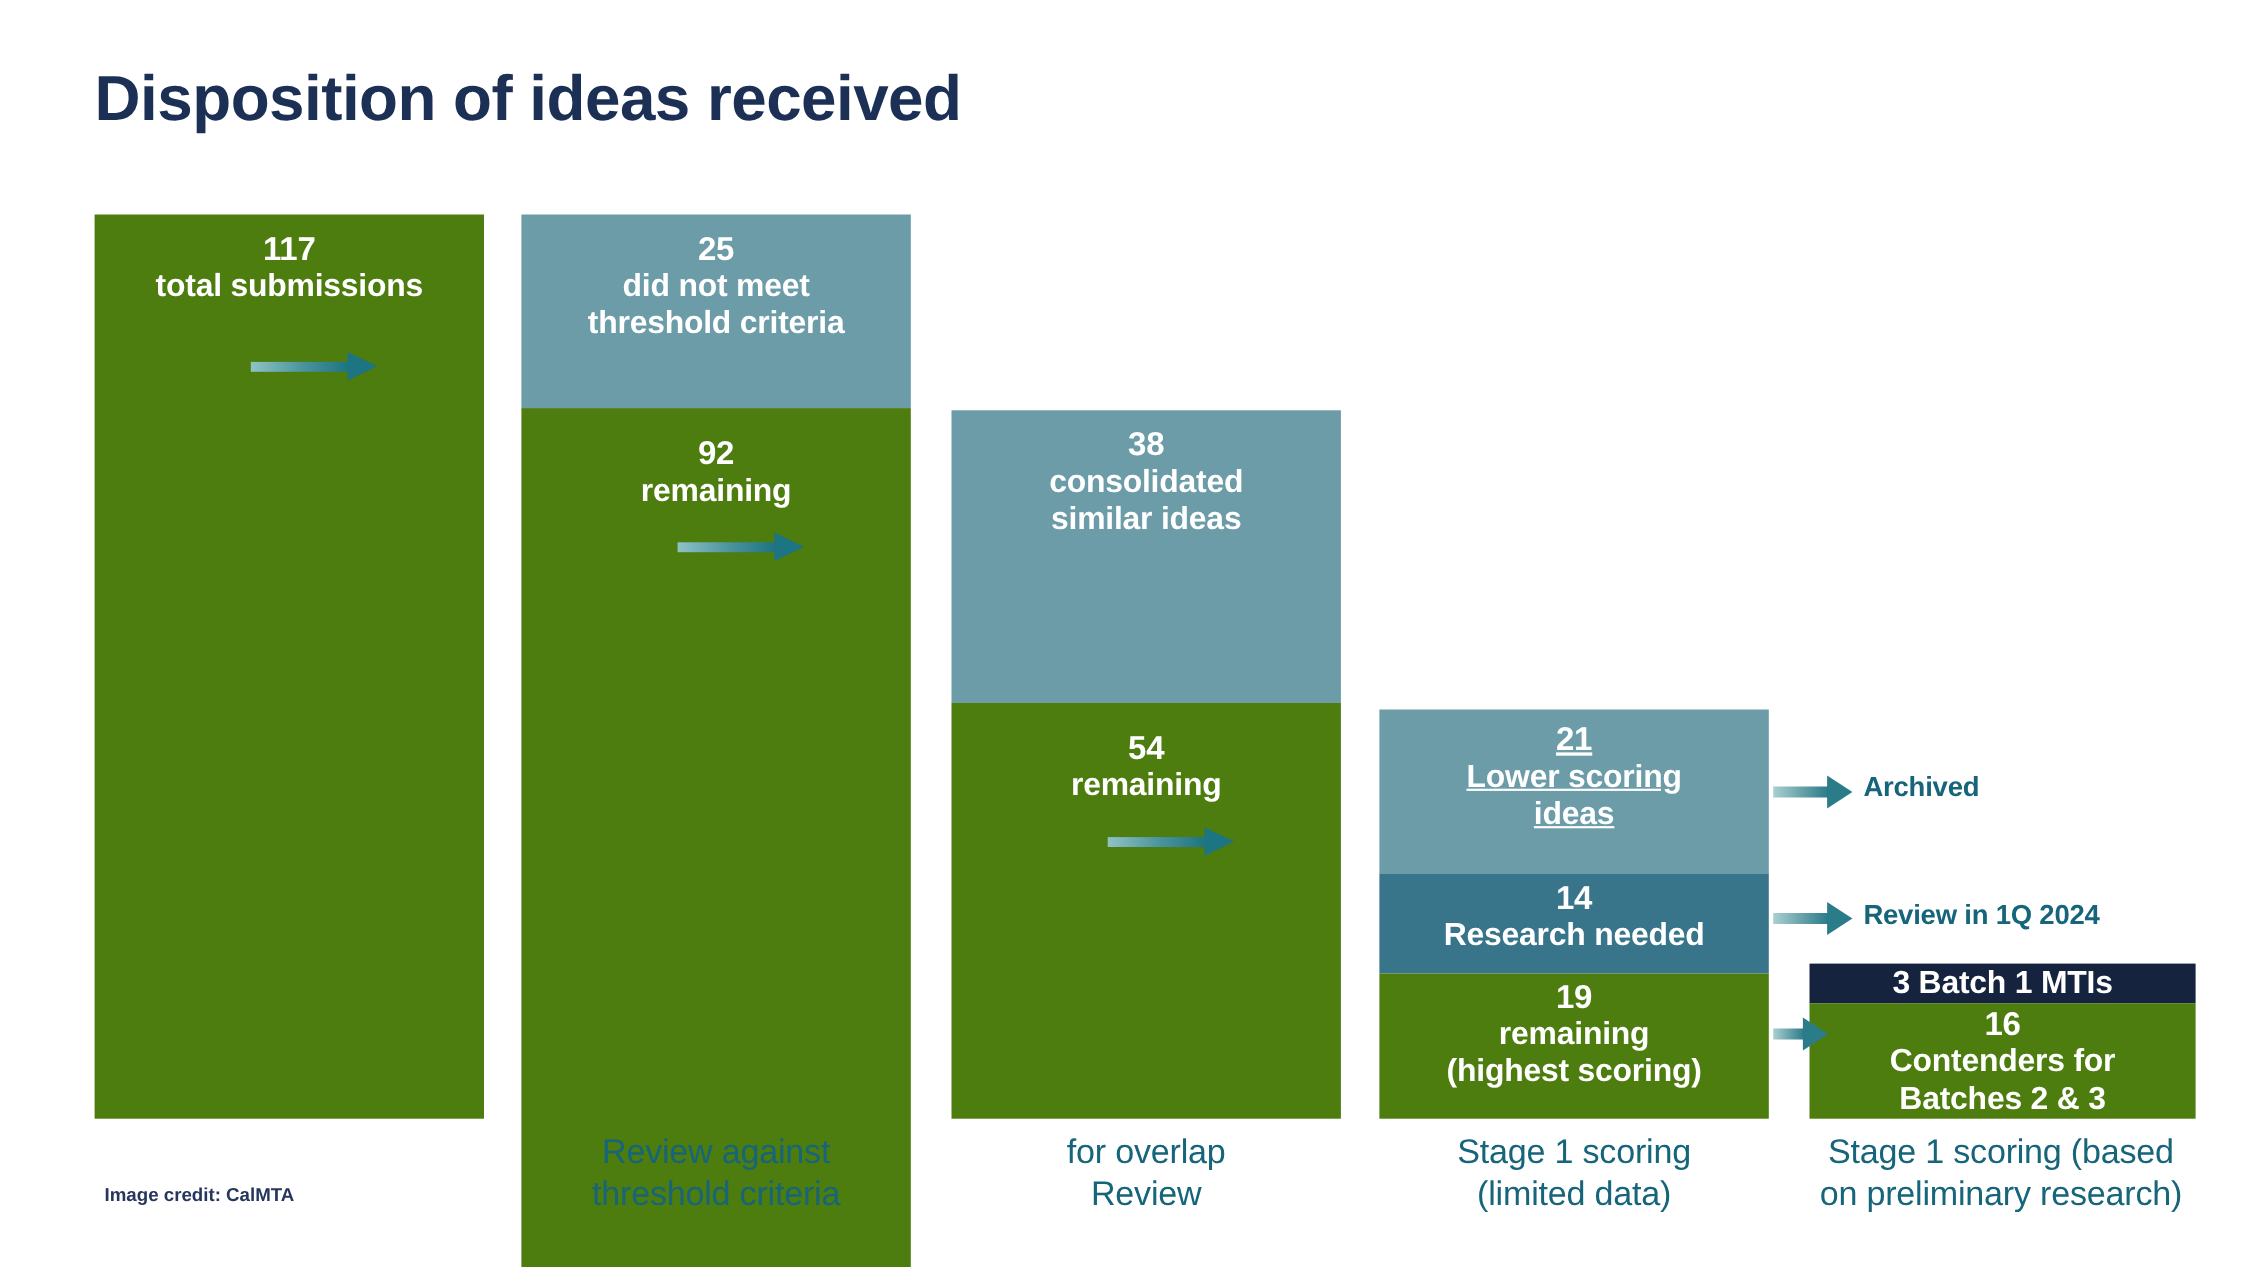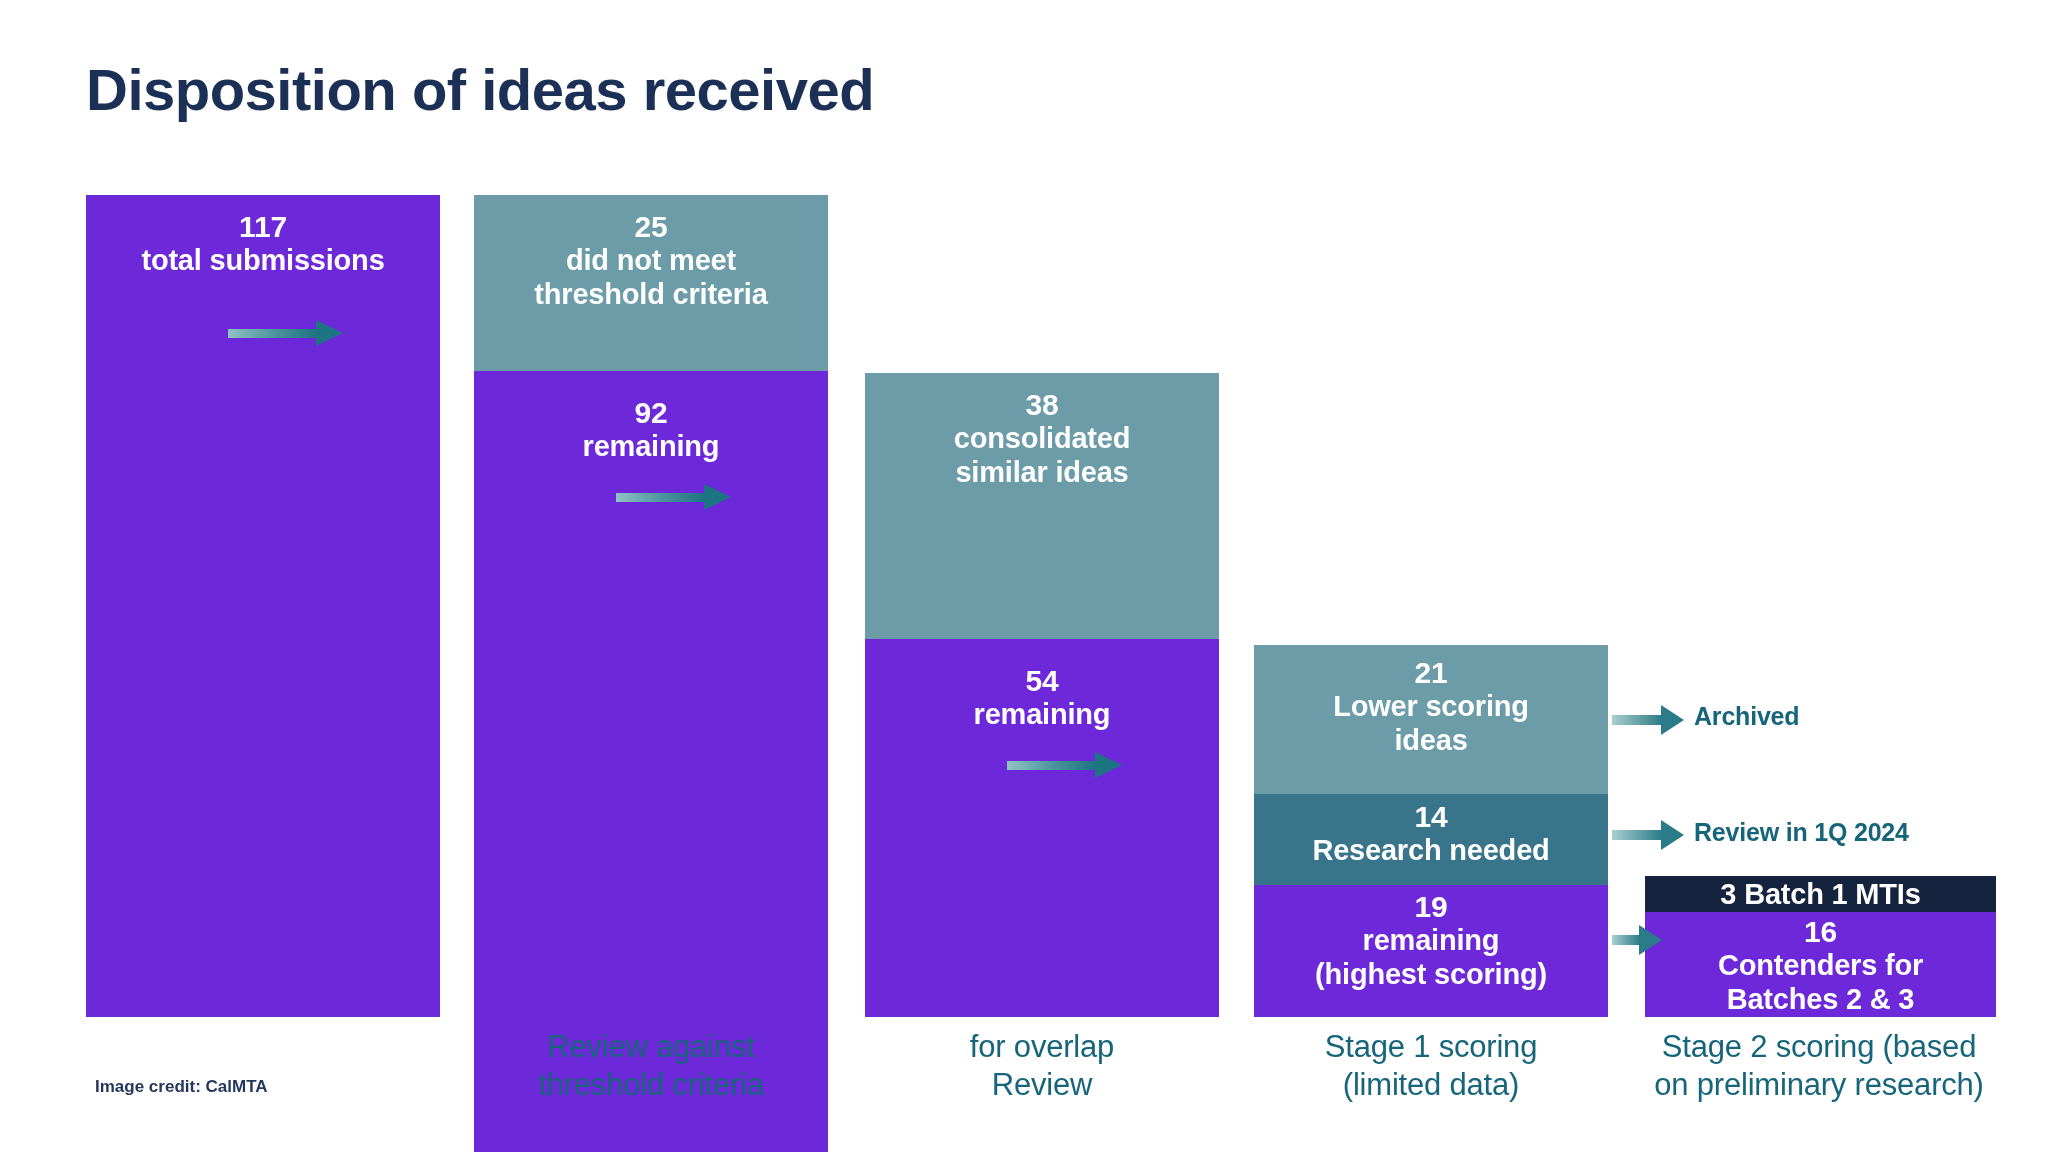--- a/index.html
+++ b/index.html
@@ -87,21 +87,21 @@
     font-weight: 700;
     font-size: 30px;
   }
   .seg-label {
     display: block;
     font-weight: 700;
     font-size: 29px;
   }
 
   
-  .c-dark   { background: #6d28d9; }
+  .c-dark   { background: #4d7c0f; }
   .c-light  { background: #6b9ca8; }
   .c-mid    { background: #38748a; }
   .c-navy   { background: #15233f; justify-content: center; }
 
   
   .flow-arrow {
     position: absolute;
     height: 26px;
     pointer-events: none;
   }
@@ -227,21 +227,21 @@
         </div>
         <div class="flow-arrow" style="left:142px; top:113px; width:115px;">
           <div class="shaft"></div>
             <div class="head"></div>
         </div>
       </div>
     </div>
 
     <div class="column" style="left:1254px; top:645px; width:354px; height:372px;">
       <div class="seg c-light" style="height:149px;">
-        <div class="seg-text" style="padding-top:10px;">
+        <div class="seg-text" style="padding-top:10px;text-decoration:underline;">
           <span class="seg-num">21</span>
           <span class="seg-label">Lower scoring</span>
           <span class="seg-label">ideas</span>
         </div>
       </div>
       <div class="seg c-mid" style="height:91px;">
         <div class="seg-text" style="padding-top:5px;">
           <span class="seg-num">14</span>
           <span class="seg-label">Research needed</span>
         </div>
@@ -295,21 +295,21 @@
       <div>for overlap</div>
       <div>Review</div>
     </div>
 
     <div class="stage-caption" style="left:1254px; top:1028px; width:354px;">
       <div>Stage 1 scoring</div>
       <div>(limited data)</div>
     </div>
 
     <div class="stage-caption" style="left:1590px; top:1028px; width:458px;">
-      <div>Stage 2 scoring (based</div>
+      <div>Stage 1 scoring (based</div>
       <div>on preliminary research)</div>
     </div>
 
   </div>
 
   <div class="credit">Image credit: CalMTA</div>
 
 </div>
 
 </body></html>

